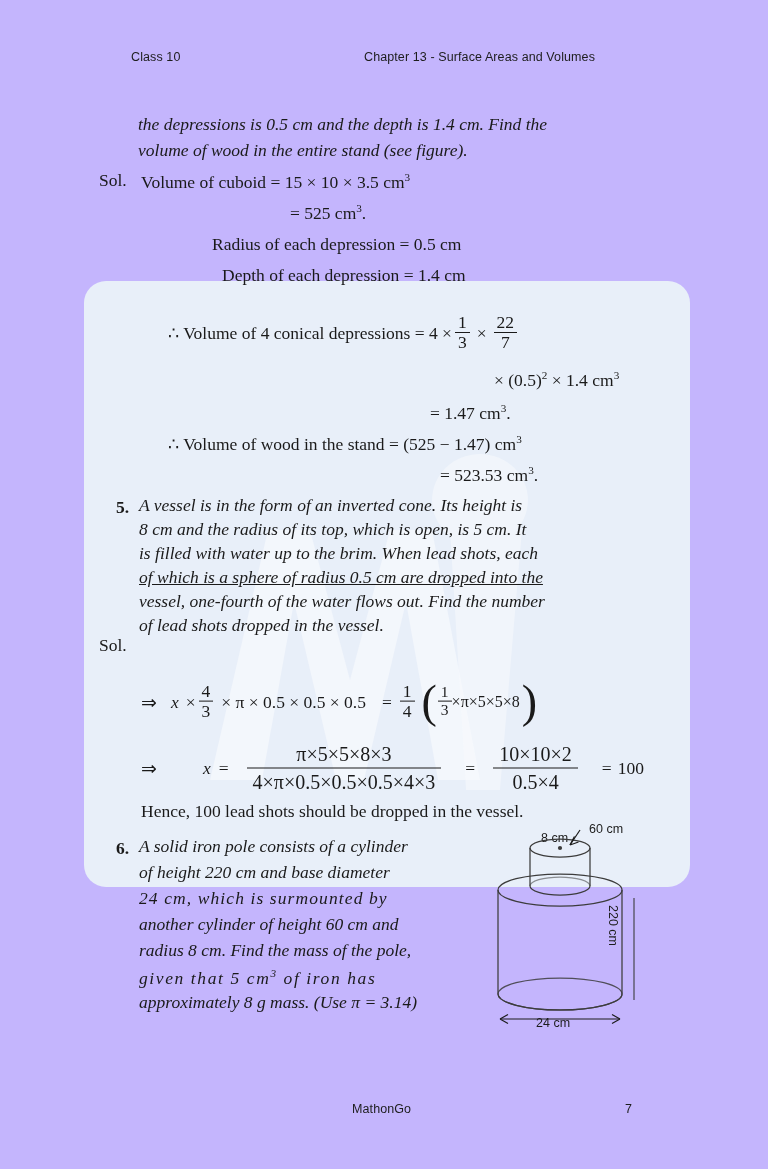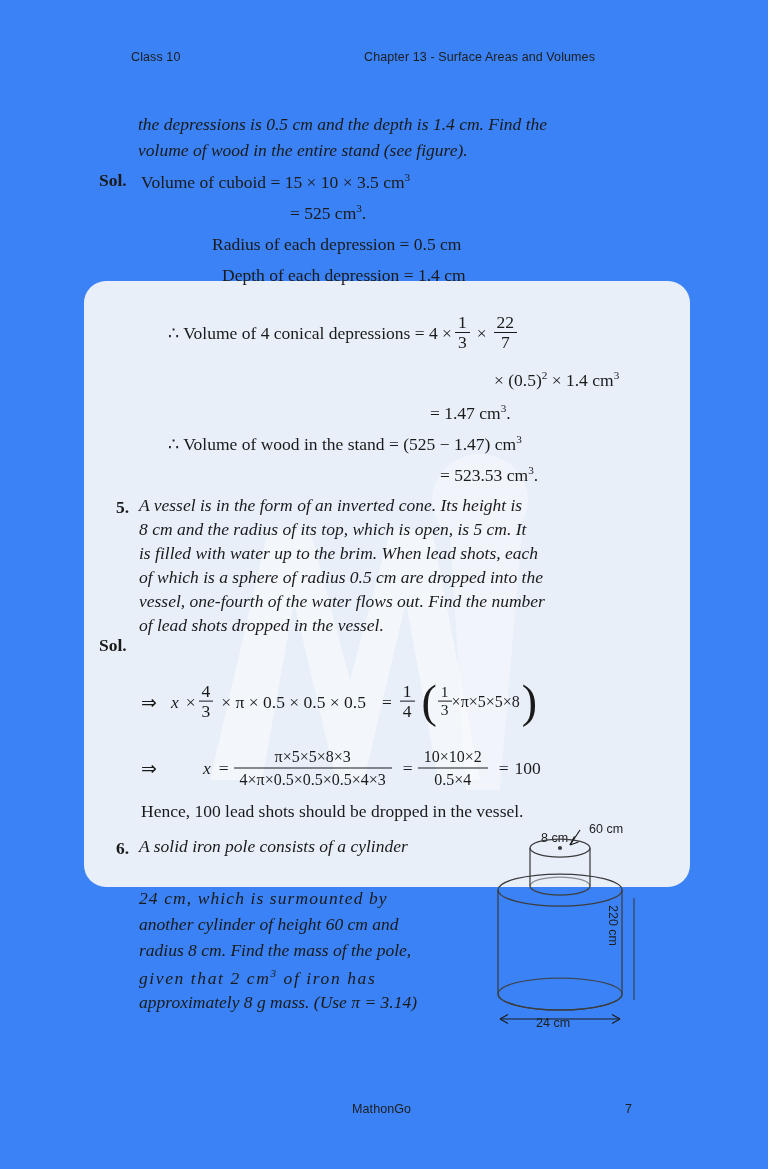--- a/index.html
+++ b/index.html
@@ -8,21 +8,21 @@
     background: #ffffff;
   }
   body {
     font-family: "Liberation Serif", serif;
     color: #1a1a1a;
   }
   #page {
     position: relative;
     width: 768px;
     height: 1169px;
-    background: #3b82f6;
+    background: #c4b5fd;
     overflow: hidden;
     box-sizing: border-box;
     padding-left: 46px;
   }
 
   
   #watermark {
     position: absolute;
     left: 150px;
     top: 380px;
@@ -65,21 +65,21 @@
     inset: 0;
     z-index: 3;
   }
   .ln {
     position: absolute;
     white-space: nowrap;
     font-size: 17.5px;
     line-height: 1;
   }
   .it  { font-style: italic; }
-  .bd  { font-weight: bold; }
+  .bd  { font-weight: normal; }
   .up  { vertical-align: super; font-size: 64%; }
   .num { position: absolute; font-weight: bold; font-size: 17.5px; }
 
   
   .frac {
     display: inline-block;
     vertical-align: middle;
     text-align: center;
     line-height: 1.08;
     margin: 0 3px;
@@ -101,22 +101,22 @@
     font-family: "Liberation Serif", serif;
   }
   .tight { font-size: 16px; letter-spacing: 0; }
 
   
   .dfrac {
     display: inline-block;
     vertical-align: middle;
     text-align: center;
     line-height: 1.25;
-    margin: 0 5px;
-    font-size: 16px;
+    margin: 0 18px;
+    font-size: 20px;
   }
   .dfrac .nu { display: block; padding: 0 6px 1px 6px; }
   .dfrac .de { display: block; padding: 1px 6px 0 6px; border-top: 1.5px solid #1a1a1a; text-align: center; }
 
   .eqrow {
     position: absolute;
     display: flex;
     align-items: center;
     font-size: 17.5px;
     white-space: nowrap;
@@ -199,21 +199,21 @@
     <div class="ln" style="left:430px; top:403px;"><span>= 1.47 cm</span><span class="up">3</span><span>.</span></div>
 
     <div class="ln" style="left:168px; top:434px;"><span>∴     Volume of wood in the stand = (525 − 1.47) cm</span><span class="up">3</span></div>
 
     <div class="ln" style="left:440px; top:465px;"><span>= 523.53 cm</span><span class="up">3</span><span>.</span></div>
 
     <div class="num" style="left:116px; top:497px;">5.</div>
     <div class="ln it" style="left:139px; top:497px;">A vessel is in the form of an inverted cone. Its height is</div>
     <div class="ln it" style="left:139px; top:521px;">8 cm and the radius of its top, which is open, is 5 cm. It</div>
     <div class="ln it" style="left:139px; top:545px;">is filled with water up to the brim. When lead shots, each</div>
-    <div class="ln it" style="left:139px; top:569px;">of which is a sphere of radius 0.5 cm are dropped into the</div>
+    <div class="ln it" style="left:139px; top:569px;text-decoration:underline;">of which is a sphere of radius 0.5 cm are dropped into the</div>
     <div class="ln it" style="left:139px; top:593px;">vessel, one-fourth of the water flows out. Find the number</div>
     <div class="ln it" style="left:139px; top:617px;">of lead shots dropped in the vessel.</div>
 
     <div class="ln bd" style="left:99px; top:637px;">Sol.</div>
 
     <div class="eqrow" style="left:141px; top:702px; transform:translateY(-50%);">
       <span style="font-size:19px;">⇒</span>
       <span class="it" style="margin-left:14px;">x</span>
       <span style="margin-left:7px;">×</span>
       <span class="frac">
@@ -249,24 +249,25 @@
         <span class="de">0.5×4</span>
       </span>
       <span style="margin-left:6px;">=</span>
       <span style="margin-left:6px;">100</span>
     </div>
 
     <div class="ln" style="left:141px; top:803px;">Hence, 100 lead shots should be dropped in the vessel.</div>
 
     <div class="num" style="left:116px; top:838px;">6.</div>
     <div class="ln it" style="left:139px; top:838px;text-align:right;">A solid iron pole consists of a cylinder</div>
+    <div class="ln it" style="left:139px; top:864px;">of height 220 cm and base diameter</div>
     <div class="ln it" style="left:139px; top:890px; letter-spacing:1.1px;">24 cm, which is surmounted by</div>
     <div class="ln it" style="left:139px; top:916px;text-align:center;">another cylinder of height 60 cm and</div>
     <div class="ln it" style="left:139px; top:942px;">radius 8 cm. Find the mass of the pole,</div>
-    <div class="ln it" style="left:139px; top:968px; letter-spacing:1.6px;"><span>given that 2 cm</span><span class="up">3</span><span> of iron has</span></div>
+    <div class="ln it" style="left:139px; top:968px; letter-spacing:1.6px;"><span>given that 5 cm</span><span class="up">3</span><span> of iron has</span></div>
     <div class="ln it" style="left:139px; top:994px;">approximately 8 g mass. (Use π = 3.14)</div>
 
   </div>
 
   <svg id="figure" viewBox="0 0 200 222">
     <g fill="none" stroke="#3c3c3c" stroke-width="1.25">
 
       <ellipse cx="72" cy="66" rx="62" ry="16"></ellipse>
       <line x1="10" y1="66" x2="10" y2="170"></line>
       <line x1="134" y1="66" x2="134" y2="170"></line>

